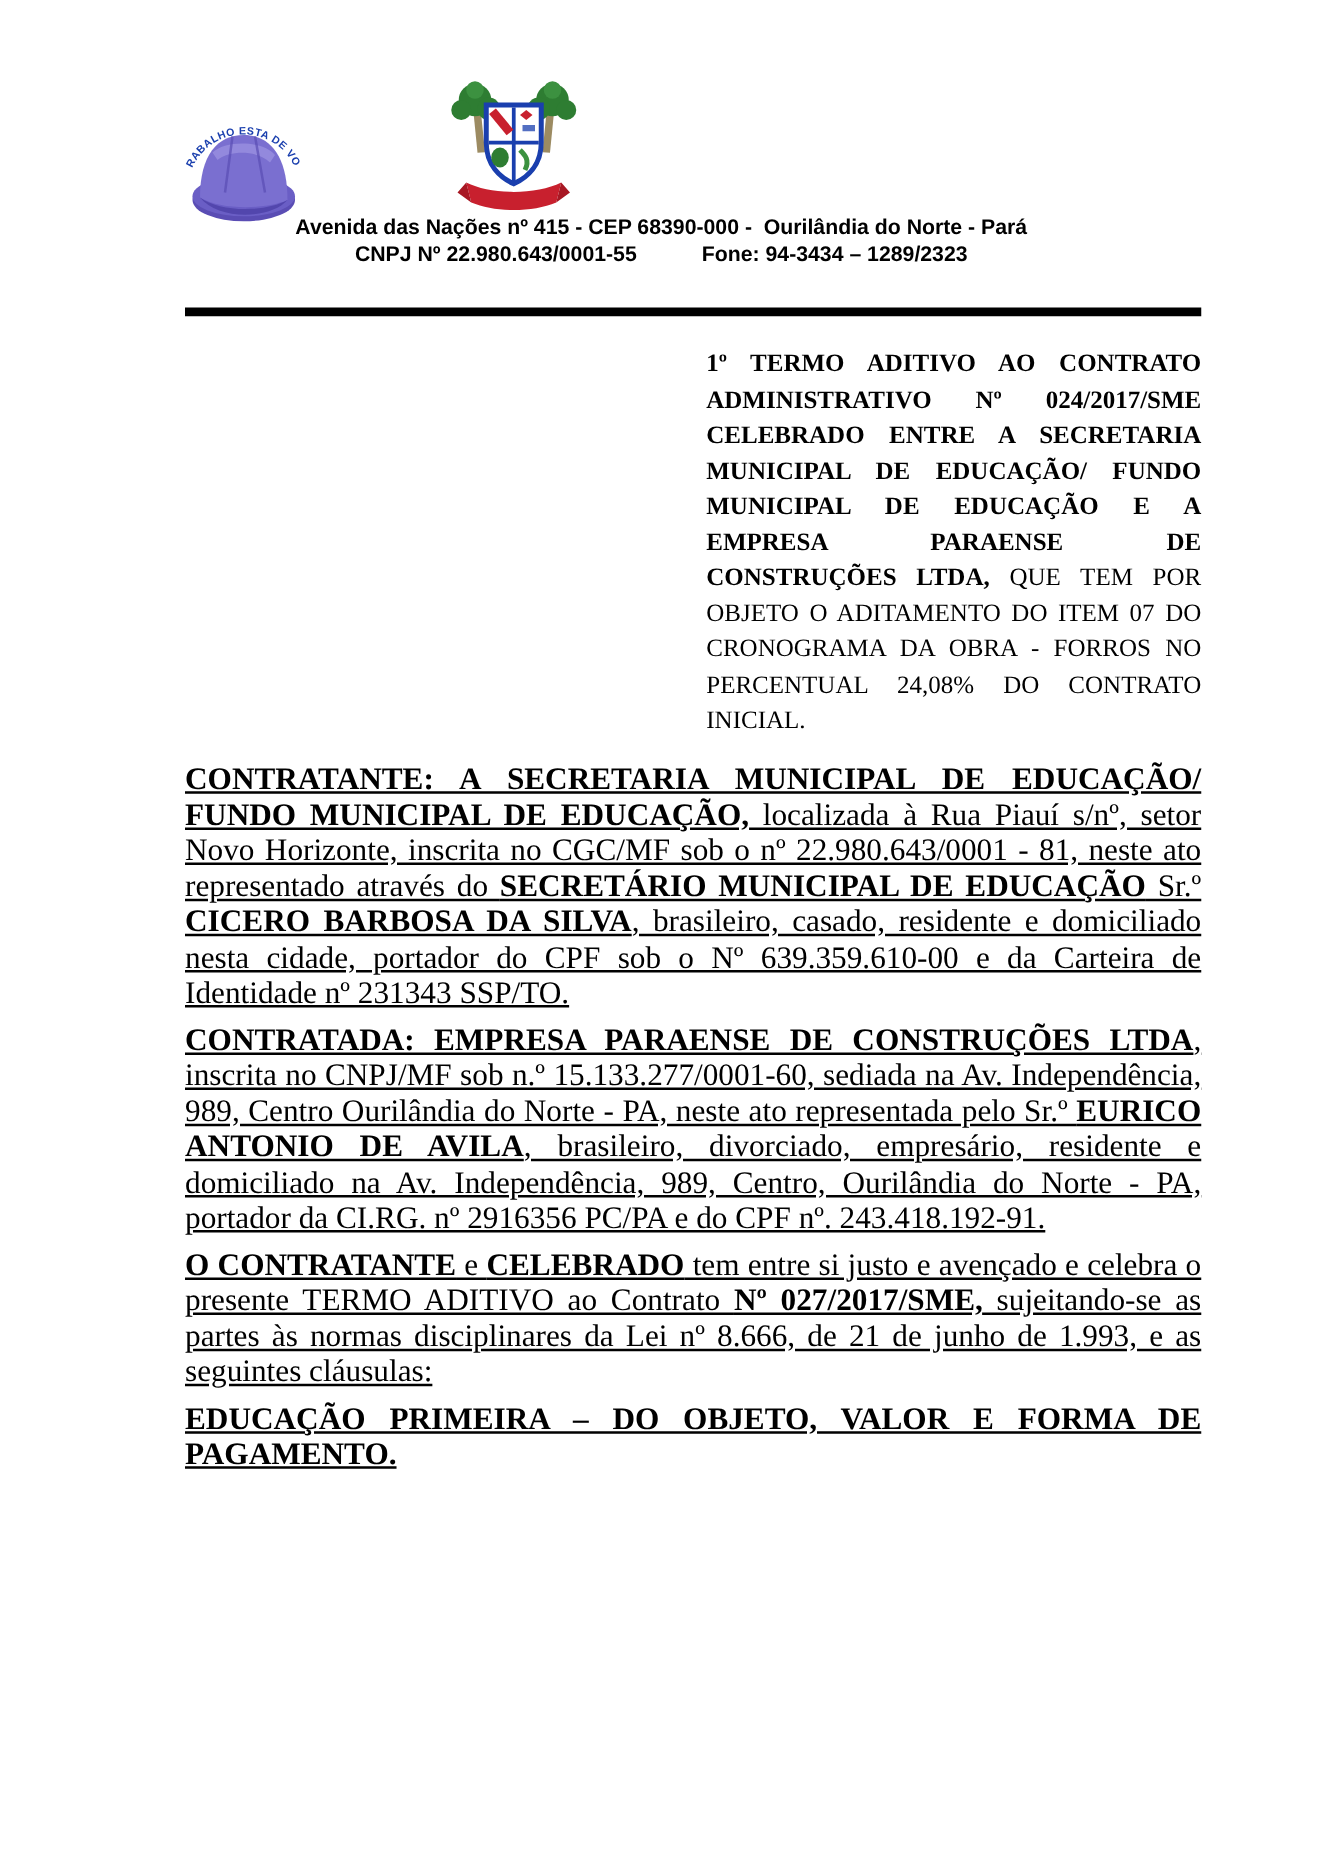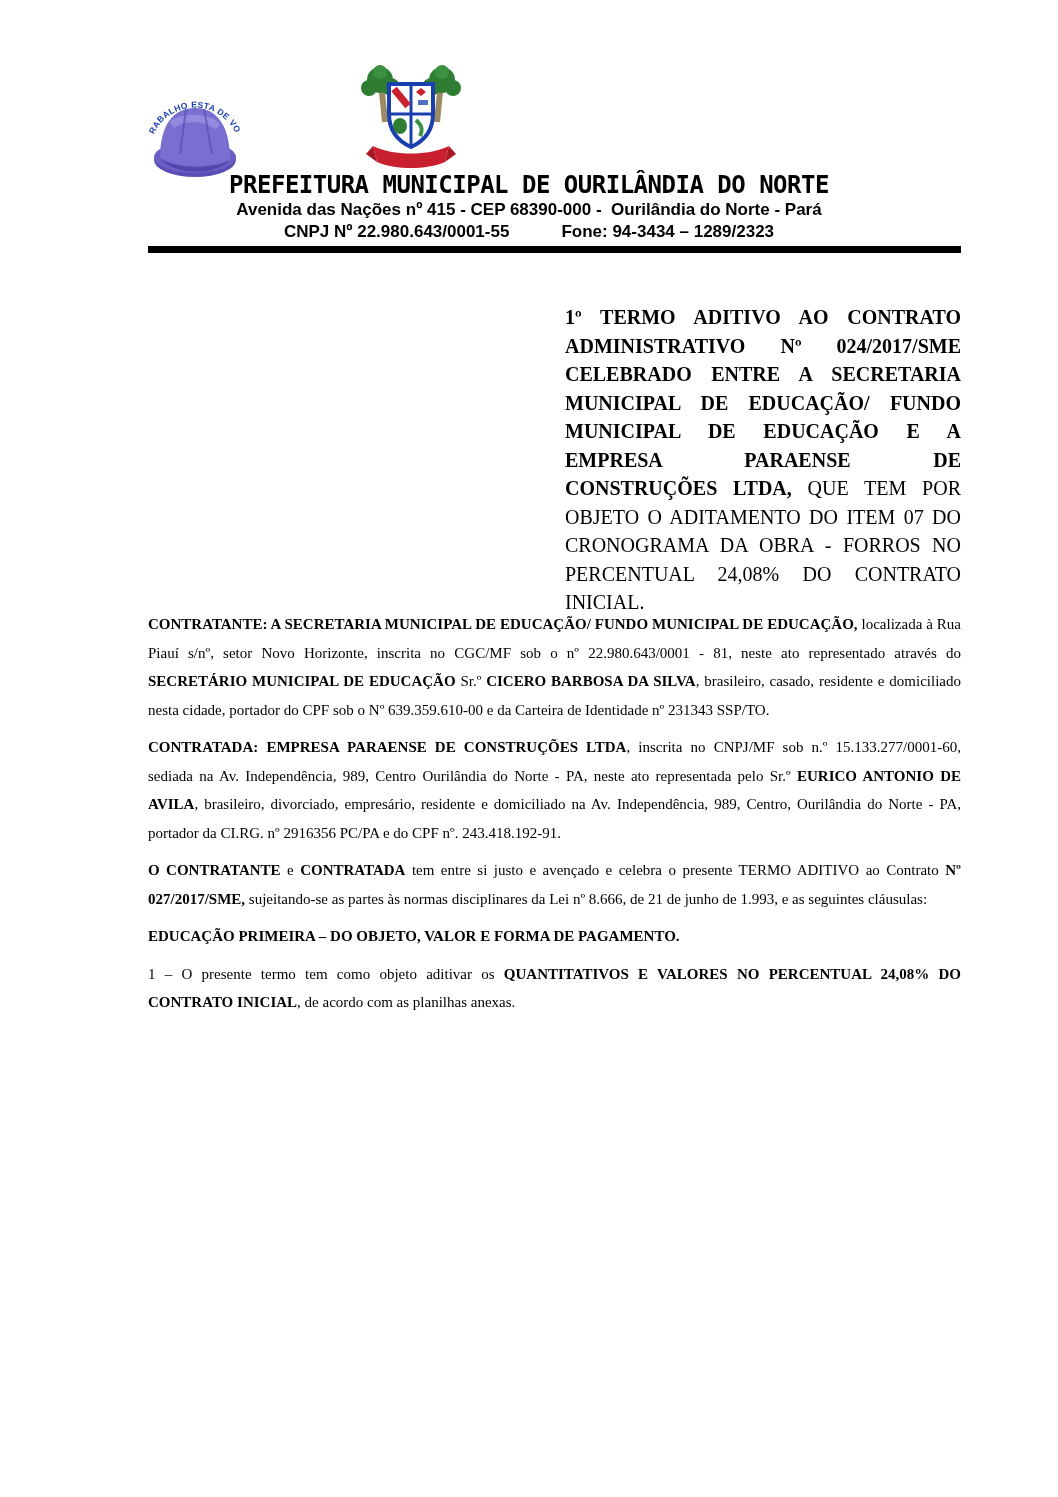--- a/index.html
+++ b/index.html
@@ -47,29 +47,29 @@
     width: 813px; height: 7px; background: #000;
   }
 
   
   .subject {
     position: absolute; left: 565px; top: 277px;
     width: 396px;
     font-size: 20px;
     line-height: 28.5px;
     text-align: justify;
-    margin-top: 26px;
   }
 
   
   .doc-body {
     position: absolute; left: 148px; top: 610px;
     width: 813px;
-    font-size: 15px;
+    font-size: 25px;
     line-height: 28.5px;
+    text-decoration: underline;
   }
   .para { margin: 0 0 9px 0; text-align: justify; }
   .b { font-weight: bold; }
 </style>
 </head>
 <body>
 
 <div class="page">
 
   <svg class="hat-logo" viewBox="0 0 98 120" aria-hidden="true">
@@ -113,30 +113,28 @@
       <ellipse cx="42" cy="68" rx="7" ry="8" fill="#2e7d32"></ellipse>
       <path d="M 58,62 C 62,66 66,70 62,78" stroke="#3c9140" stroke-width="4" fill="none"></path>
     </g>
     <g>
       <path d="M 15,88 C 35,98 71,98 91,88 L 87,104 C 68,112 38,112 19,104 Z" fill="#c8202e"></path>
       <path d="M 15,88 L 8,96 L 19,104 Z M 91,88 L 98,96 L 87,104 Z" fill="#a81824"></path>
     </g>
   </svg>
 
   <div class="header-text">
-    <div class="org-title">PREFEITURA MUNICIPAL DE OURILÂNDIA DO NORTE</div>
     <div class="org-line">Avenida das Nações nº 415 - CEP 68390-000 -  Ourilândia do Norte - Pará</div>
     <div class="org-line"><span>CNPJ Nº 22.980.643/0001-55</span><span class="org-cnpj-gap"></span><span>Fone: 94-3434 – 1289/2323</span></div>
   </div>
 
   <div class="header-rule"></div>
 
   <div class="subject"><span class="b">1º TERMO ADITIVO AO CONTRATO ADMINISTRATIVO Nº 024/2017/SME CELEBRADO ENTRE A SECRETARIA MUNICIPAL DE EDUCAÇÃO/ FUNDO MUNICIPAL DE EDUCAÇÃO E A EMPRESA PARAENSE DE CONSTRUÇÕES LTDA,</span><span> QUE TEM POR OBJETO O ADITAMENTO DO ITEM 07 DO CRONOGRAMA DA OBRA - FORROS NO PERCENTUAL 24,08% DO CONTRATO INICIAL.</span></div>
 
   <div class="doc-body">
     <p class="para"><span class="b">CONTRATANTE: A SECRETARIA MUNICIPAL DE EDUCAÇÃO/ FUNDO MUNICIPAL DE EDUCAÇÃO,</span><span> localizada à Rua Piauí s/nº, setor Novo Horizonte, inscrita no CGC/MF sob o nº 22.980.643/0001 - 81, neste ato representado através do </span><span class="b">SECRETÁRIO MUNICIPAL DE EDUCAÇÃO</span><span> Sr.º </span><span class="b">CICERO BARBOSA DA SILVA</span><span>, brasileiro, casado, residente e domiciliado nesta cidade, portador do CPF sob o Nº 639.359.610-00 e da Carteira de Identidade nº 231343 SSP/TO.</span></p>
     <p class="para"><span class="b">CONTRATADA: EMPRESA PARAENSE DE CONSTRUÇÕES LTDA</span><span>, inscrita no CNPJ/MF sob n.º 15.133.277/0001-60, sediada na Av. Independência, 989, Centro Ourilândia do Norte - PA, neste ato representada pelo Sr.º </span><span class="b">EURICO ANTONIO DE AVILA</span><span>, brasileiro, divorciado, empresário,  residente e domiciliado na Av. Independência, 989, Centro, Ourilândia do Norte - PA, portador da CI.RG. nº 2916356 PC/PA e do CPF nº. 243.418.192-91.</span></p>
-    <p class="para"><span class="b">O CONTRATANTE</span><span> e </span><span class="b">CONTRATADA</span><span> tem entre si justo e avençado e celebra o presente TERMO ADITIVO ao Contrato </span><span class="b">Nº 027/2017/SME,</span><span> sujeitando-se as partes às normas disciplinares da Lei nº 8.666, de 21 de junho de 1.993, e as seguintes cláusulas:</span></p>
+    <p class="para"><span class="b">O CONTRATANTE</span><span> e </span><span class="b">CELEBRADO</span><span> tem entre si justo e avençado e celebra o presente TERMO ADITIVO ao Contrato </span><span class="b">Nº 027/2017/SME,</span><span> sujeitando-se as partes às normas disciplinares da Lei nº 8.666, de 21 de junho de 1.993, e as seguintes cláusulas:</span></p>
     <p class="para"><span class="b">EDUCAÇÃO PRIMEIRA – DO OBJETO, VALOR E FORMA DE PAGAMENTO.</span></p>
-    <p class="para"><span>1 – O presente termo tem como objeto aditivar os </span><span class="b">QUANTITATIVOS E VALORES NO PERCENTUAL 24,08% DO CONTRATO INICIAL</span><span>, de acordo com as planilhas anexas.</span></p>
   </div>
 
 </div>
 
 </body></html>

